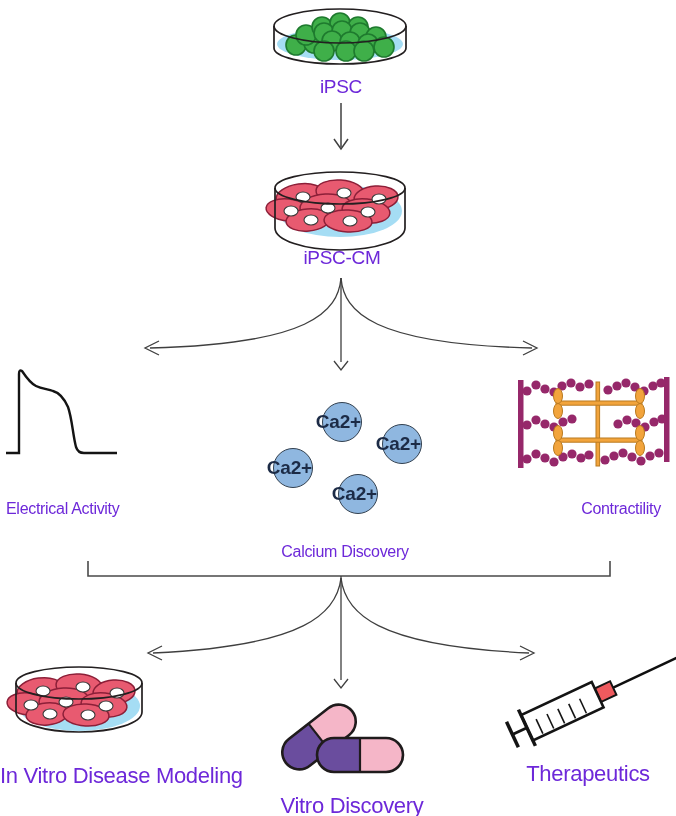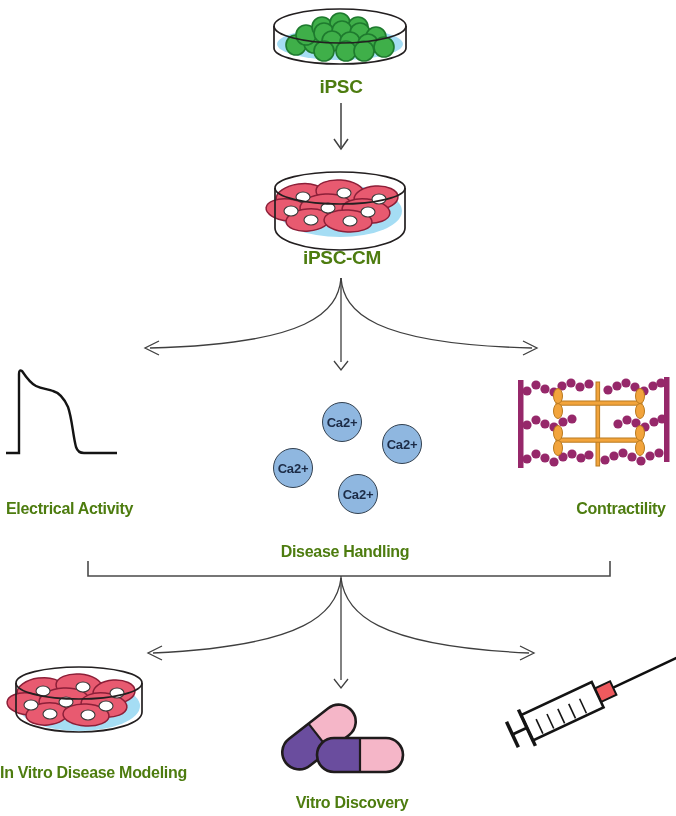--- a/index.html
+++ b/index.html
@@ -2,32 +2,32 @@
 <html><head>
 <meta charset="utf-8">
 <style>
   html,body{margin:0;padding:0;background:#ffffff;}
   .canvas{
     position:relative;width:676px;height:816px;background:#ffffff;overflow:hidden;
     font-family:"Liberation Sans", sans-serif;
   }
   .canvas svg{position:absolute;left:0;top:0;}
   .lbl{
-    position:absolute;font-weight:700;color:#4d7c0f;letter-spacing:-0.3px;
+    position:absolute;font-weight:400;color:#6d28d9;letter-spacing:-0.3px;
     white-space:nowrap;line-height:1.1;
   }
   .lbl.center{text-align:center;}
   .node-lbl{font-size:19px;}
   .assay-lbl{font-size:16px;margin-top:16px;}
-  .app-lbl{font-size:16px;}
+  .app-lbl{font-size:22px;}
   .ion{
     position:absolute;width:40px;height:40px;border-radius:50%;
     background:#8fb7e0;border:1.6px solid #32404f;
-    display:flex;align-items:center;justify-content:center;
-    color:#1c2b46;font-size:13px;font-weight:700;letter-spacing:-0.2px;
+    display:flex;align-items:center;justify-content:flex-end;
+    color:#1c2b46;font-size:19px;font-weight:700;letter-spacing:-0.2px;
     box-sizing:border-box;
   }
 </style>
 </head>
 <body>
 
 <div class="canvas">
 
 <svg width="676" height="816" viewBox="0 0 676 816">
 
@@ -239,18 +239,19 @@
 <div class="ion" style="left:273px;top:448px;">
       <span>Ca2+</span>
     </div>
 <div class="ion" style="left:338px;top:474px;">
       <span>Ca2+</span>
     </div>
 
 <div class="lbl node-lbl center" style="left:291px;top:77px;width:100px;">iPSC</div>
 <div class="lbl node-lbl center" style="left:292px;top:248px;width:100px;">iPSC-CM</div>
 <div class="lbl assay-lbl" style="left:6px;top:484px;">Electrical Activity</div>
-<div class="lbl assay-lbl center" style="left:265px;top:527px;width:160px;">Disease Handling</div>
+<div class="lbl assay-lbl center" style="left:265px;top:527px;width:160px;">Calcium Discovery</div>
 <div class="lbl assay-lbl center" style="left:551px;top:484px;width:140px;">Contractility</div>
 <div class="lbl app-lbl" style="left:0px;top:764px;">In Vitro Disease Modeling</div>
 <div class="lbl app-lbl center" style="left:272px;top:794px;width:160px;">Vitro Discovery</div>
+<div class="lbl app-lbl center" style="left:518px;top:762px;width:140px;">Therapeutics</div>
 
 </div>
 
 </body></html>

